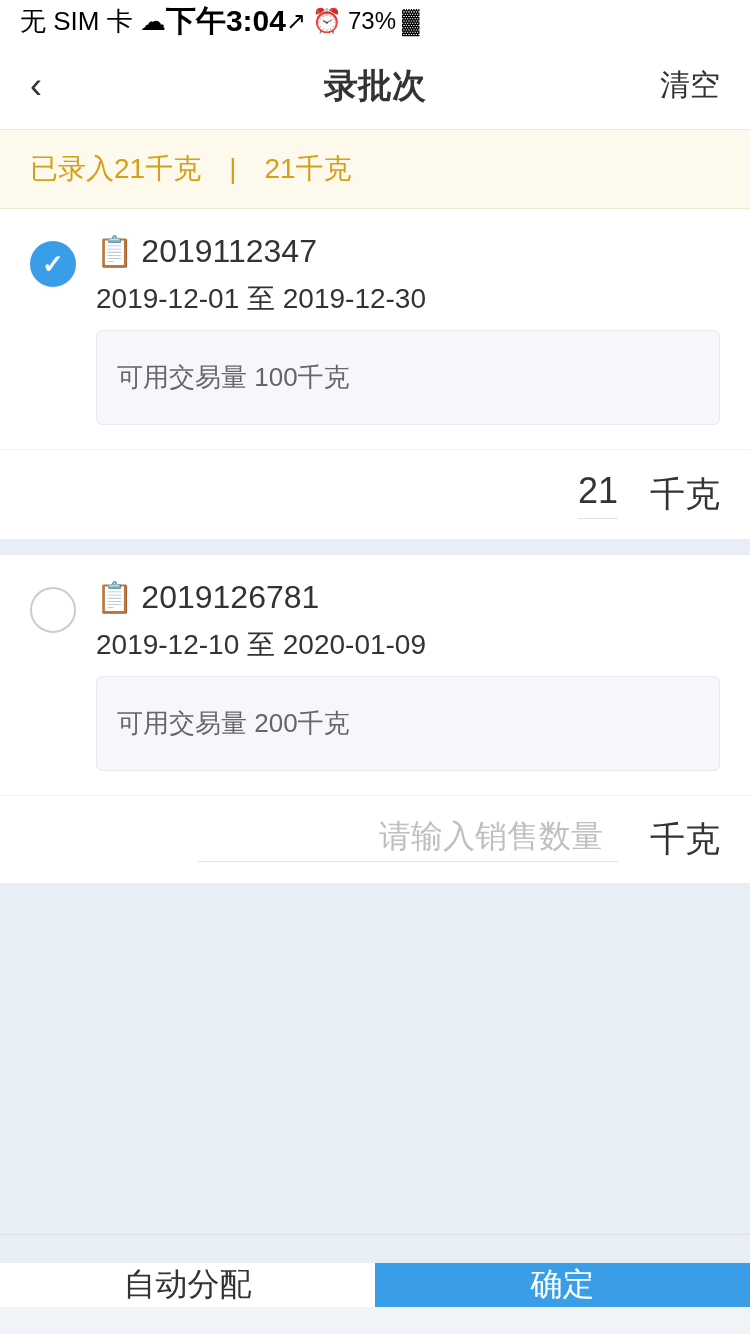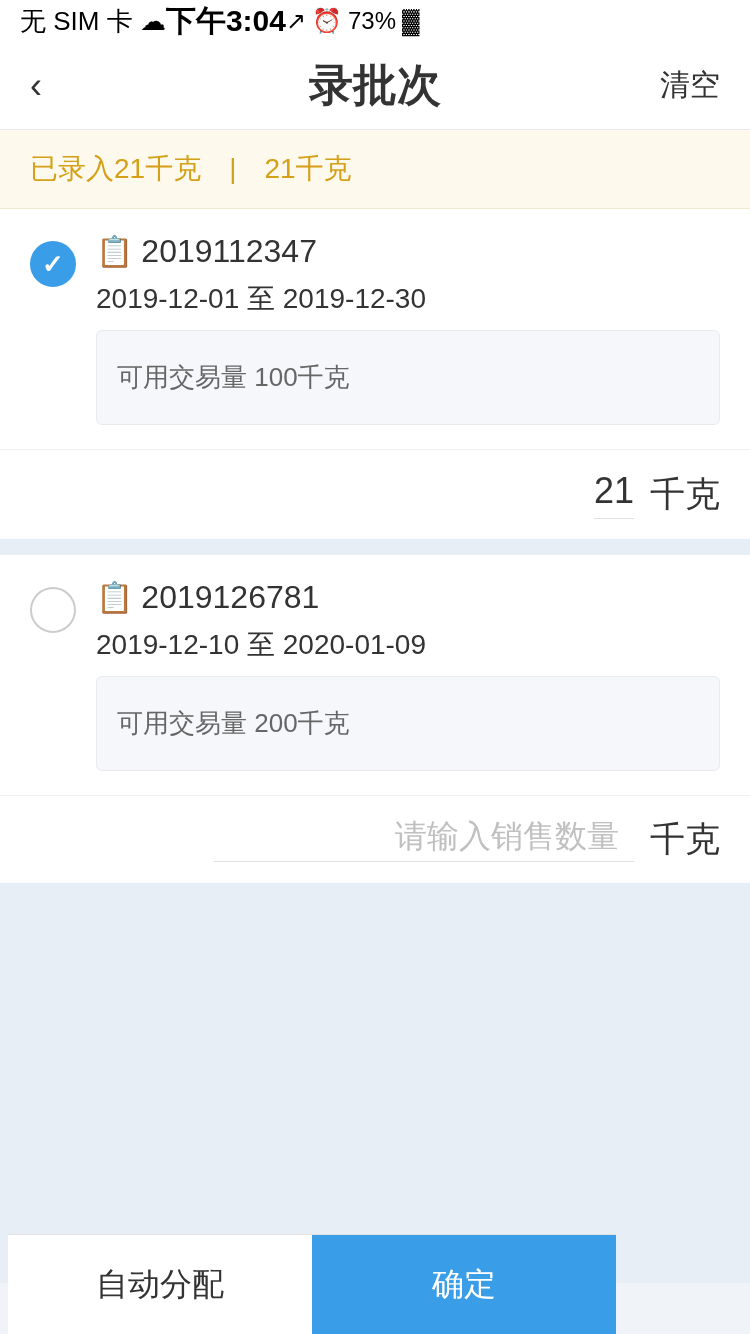--- a/index.html
+++ b/index.html
@@ -35,21 +35,21 @@
       padding: 0 30px;
       border-bottom: 1px solid #e8e8e8;
     }
     .nav-back {
       font-size: 36px;
       color: #333;
       cursor: pointer;
       width: 60px;
     }
     .nav-title {
-      font-size: 44px;
+      font-size: 34px;
       font-weight: 600;
       color: #333;
     }
     .nav-action {
       font-size: 30px;
       color: #333;
       cursor: pointer;
     }
 
     
@@ -134,21 +134,21 @@
       font-size: 26px;
       color: #666;
     }
 
     
     .quantity-row {
       padding: 20px 30px;
       display: flex;
       align-items: center;
       justify-content: flex-end;
-      gap: 16px;
+      gap: 32px;
       background: #fff;
       border-top: 1px solid #f0f0f0;
     }
     .quantity-input {
       border: none;
       outline: none;
       font-size: 32px;
       color: #000000;
       text-align: right;
       min-width: 120px;
@@ -185,25 +185,26 @@
     .empty-area {
       background: #e8eef5;
       flex: 1;
       min-height: 400px;
     }
 
     
     .bottom-bar {
       position: fixed;
       bottom: 0;
-      left: 8px;
-      width: 608px;
+      left: 0;
+      width: 750px;
       height: 100px;
       display: flex;
       border-top: 1px solid #e0e0e0;
+      align-items: center;
     }
     .btn-auto {
       flex: 1;
       background: #fff;
       border: none;
       font-size: 32px;
       color: #333;
       cursor: pointer;
       display: flex;
       align-items: center;

